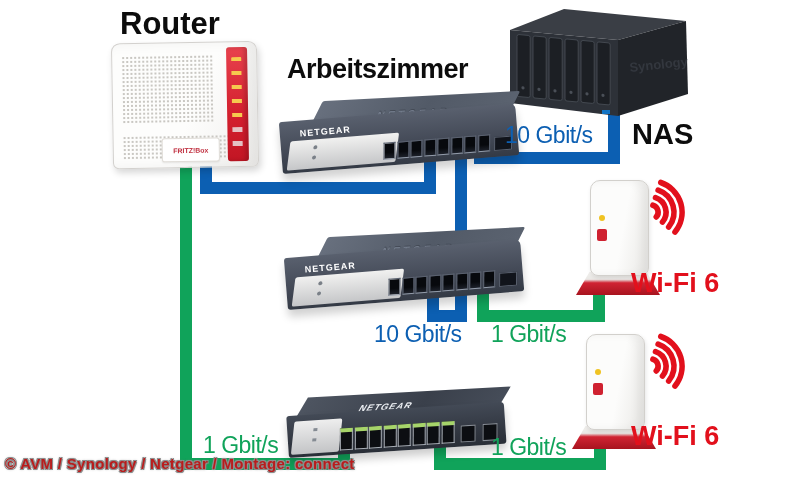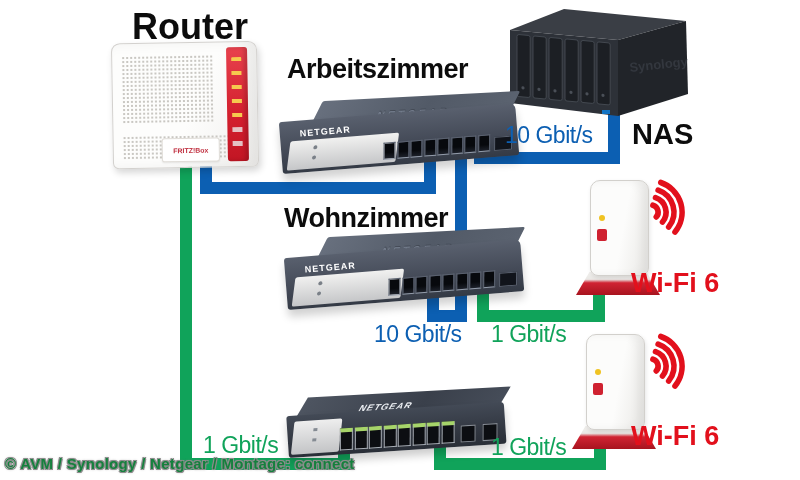--- a/index.html
+++ b/index.html
@@ -18,21 +18,21 @@
 
   
   .room-label{position:absolute;z-index:4;font-weight:bold;color:#0c0c0c;font-size:27px;letter-spacing:-0.5px;white-space:nowrap;}
   .big-label{position:absolute;z-index:4;font-weight:bold;color:#0c0c0c;white-space:nowrap;}
   .link-label{position:absolute;z-index:5;font-weight:normal;font-size:23px;white-space:nowrap;letter-spacing:-0.5px;}
   .link-label.blue{color:var(--blue,#0c5fb2);}
   .link-label.green{color:var(--green,#10a35a);}
   .wifi-label{position:absolute;z-index:5;font-weight:bold;font-size:27px;color:var(--red,#e2101c);white-space:nowrap;margin-top:28px;}
   .credit{
     position:absolute;z-index:6;left:5px;top:455px;font-size:15px;font-weight:bold;
-    color:#15803d;letter-spacing:.3px;white-space:nowrap;
+    color:#b91c1c;letter-spacing:.3px;white-space:nowrap;
     text-shadow:-1px -1px 0 #8d8d8d,1px -1px 0 #8d8d8d,-1px 1px 0 #8d8d8d,1px 1px 0 #8d8d8d,0 0 3px #777;
   }
 
   
   .router{position:absolute;left:112px;top:42px;width:146px;height:126px;z-index:3;transform:rotate(-1deg);}
   .router-body{position:absolute;inset:0;background:linear-gradient(115deg,#fdfdfc 55%,#efeeec);
     border:1px solid #d3d1ce;border-radius:9px 9px 6px 6px;
     box-shadow:2px 4px 7px rgba(0,0,0,.16), inset -10px 0 14px rgba(0,0,0,.05);}
   .router-dots{position:absolute;left:9px;top:12px;width:92px;height:68px;
     background-image:radial-gradient(#c9c7c2 1px,transparent 1.2px);background-size:4px 4px;}
@@ -262,23 +262,22 @@
 
   <svg class="wifi-icon" style="left:644px;top:332px;" width="42" height="66" viewBox="0 0 44 82">
     <g transform="rotate(-16 6 42)" stroke="#e2101c" stroke-width="7" fill="none" stroke-linecap="round">
       <path d="M 9.2 34.4 A 9 9 0 0 1 9.2 49.6"></path>
       <path d="M 14.9 26.3 A 19 19 0 0 1 14.9 57.7"></path>
       <path d="M 20.6 18.2 A 29 29 0 0 1 20.6 65.8"></path>
       <path d="M 26.4 10.0 A 39 39 0 0 1 26.4 74.0"></path>
     </g>
   </svg>
 
-  <div class="big-label" style="left:132px;top:6px;font-size:36px;">Router</div>
+  <div class="big-label" style="left:120px;top:6px;font-size:31px;">Router</div>
   <div class="room-label" style="left:287px;top:54px;">Arbeitszimmer</div>
-  <div class="room-label" style="left:284px;top:203px;">Wohnzimmer</div>
   <div class="big-label" style="left:632px;top:118px;font-size:29px;">NAS</div>
 
   <div class="link-label blue" style="left:505px;top:122px;">10 Gbit/s</div>
   <div class="link-label blue" style="left:374px;top:321px;">10 Gbit/s</div>
   <div class="link-label green" style="left:491px;top:321px;">1 Gbit/s</div>
   <div class="link-label green" style="left:203px;top:432px;">1 Gbit/s</div>
   <div class="link-label green" style="left:491px;top:434px;">1 Gbit/s</div>
 
   <div class="wifi-label" style="left:631px;top:240px;">Wi-Fi 6</div>
   <div class="wifi-label" style="left:631px;top:393px;">Wi-Fi 6</div>

